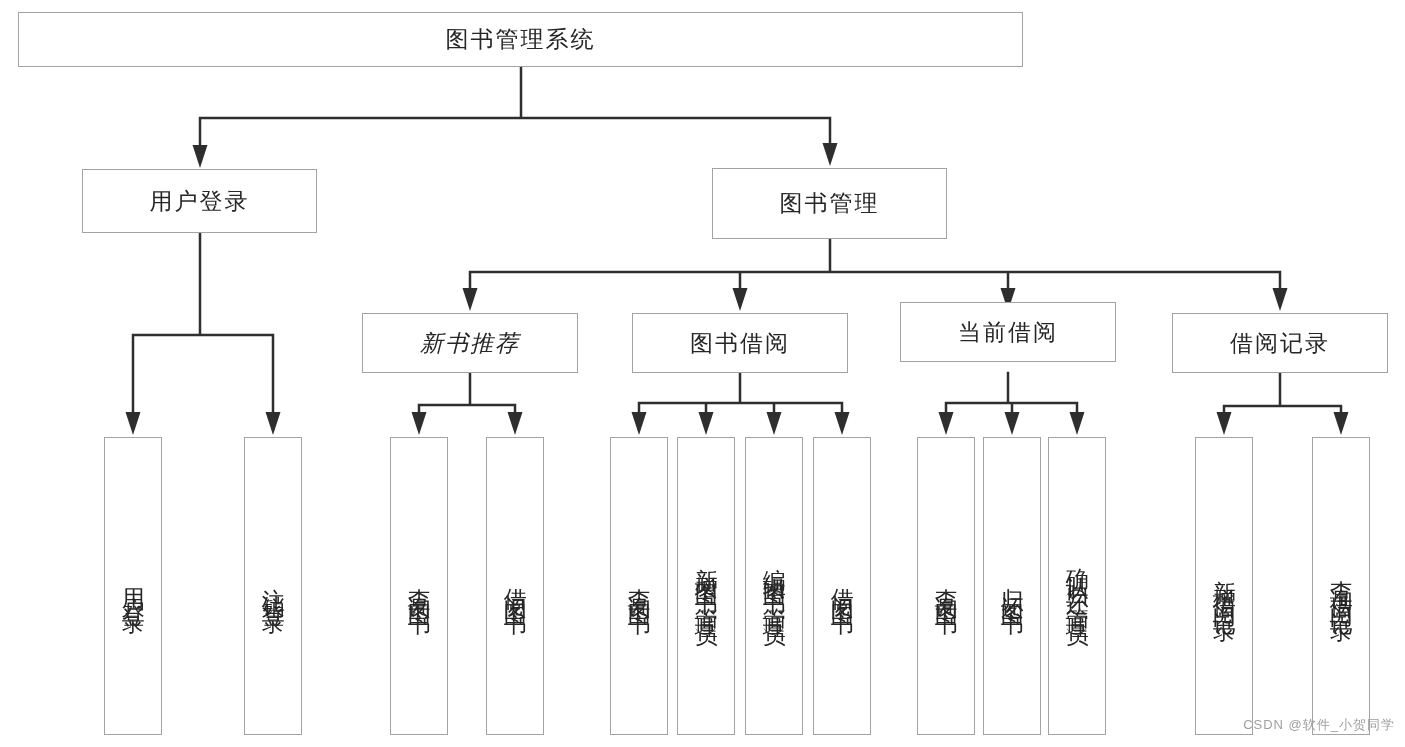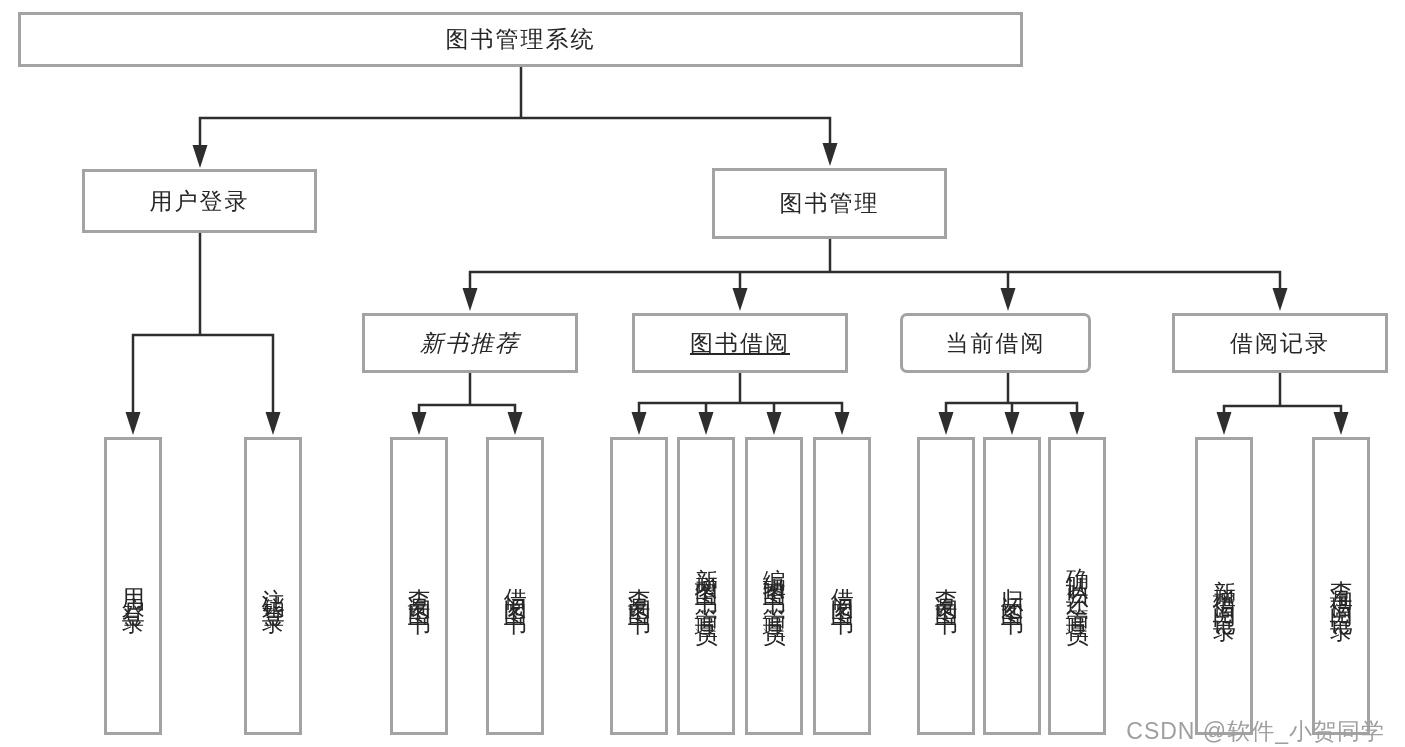--- a/index.html
+++ b/index.html
@@ -12,21 +12,21 @@
     overflow: hidden;
   }
   .connectors {
     position: absolute;
     left: 0; top: 0;
     width: 1405px; height: 747px;
   }
   .node {
     position: absolute;
     box-sizing: border-box;
-    border: 3px solid #a3a3a3;
+    border: 1px solid #a3a3a3;
     background: #ffffff;
     display: flex;
     align-items: center;
     justify-content: center;
     color: #262626;
   }
   .hlabel {
     font-size: 23px;
     letter-spacing: 2px;
     white-space: nowrap;
@@ -34,22 +34,22 @@
   .leaf span {
     writing-mode: vertical-rl;
     font-size: 23px;
     letter-spacing: 8px;
     line-height: 1.1;
     white-space: nowrap;
   }
   .watermark {
     position: absolute;
     top: 716px;
-    right: 20px;
-    font-size: 23px;
+    right: 10px;
+    font-size: 13px;
     letter-spacing: 1px;
     color: #9f9f9f;
     z-index: 5;
     white-space: nowrap;
   }
 </style>
 </head>
 <body>
 
 <div class="canvas">
@@ -84,24 +84,24 @@
   <div class="node" style="left:82px; top:169px; width:235px; height:64px;">
     <span class="hlabel">用户登录</span>
   </div>
   <div class="node" style="left:712px; top:168px; width:235px; height:71px;">
     <span class="hlabel">图书管理</span>
   </div>
 
   <div class="node" style="left:362px; top:313px; width:216px; height:60px;font-style:italic;">
     <span class="hlabel">新书推荐</span>
   </div>
-  <div class="node" style="left:632px; top:313px; width:216px; height:60px;text-decoration:underline;">
+  <div class="node" style="left:632px; top:313px; width:216px; height:60px;">
     <span class="hlabel">图书借阅</span>
   </div>
-  <div class="node" style="left:900px; top:313px; width:191px; height:60px;border-radius:7px;">
+  <div class="node" style="left:900px; top:302px; width:216px; height:60px;">
     <span class="hlabel">当前借阅</span>
   </div>
   <div class="node" style="left:1172px; top:313px; width:216px; height:60px;">
     <span class="hlabel">借阅记录</span>
   </div>
 
   <div class="node leaf" style="left:104px; top:437px; width:58px; height:298px;">
     <span>用户登录</span>
   </div>
   <div class="node leaf" style="left:244px; top:437px; width:58px; height:298px;">

